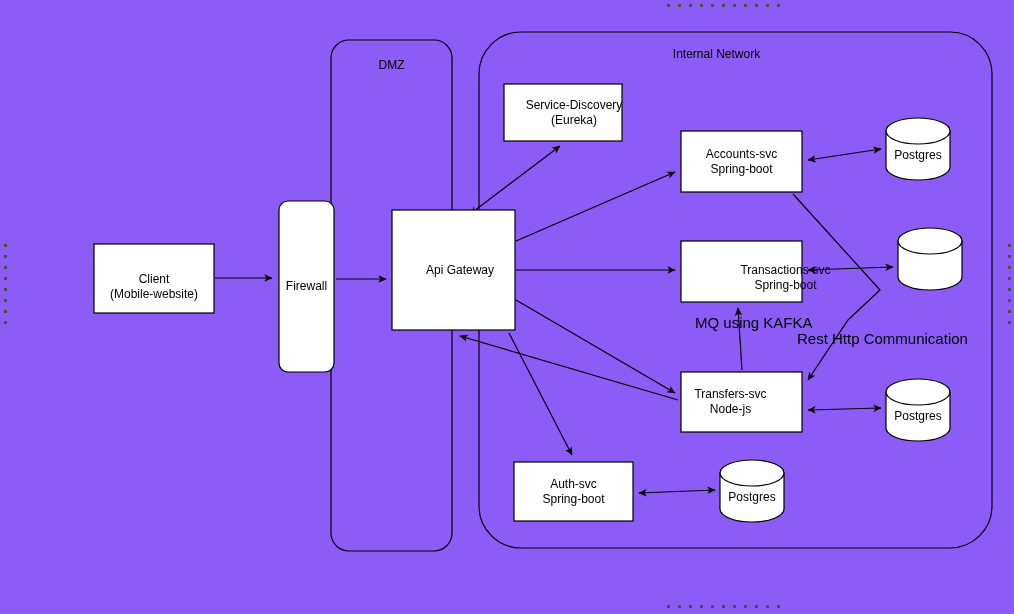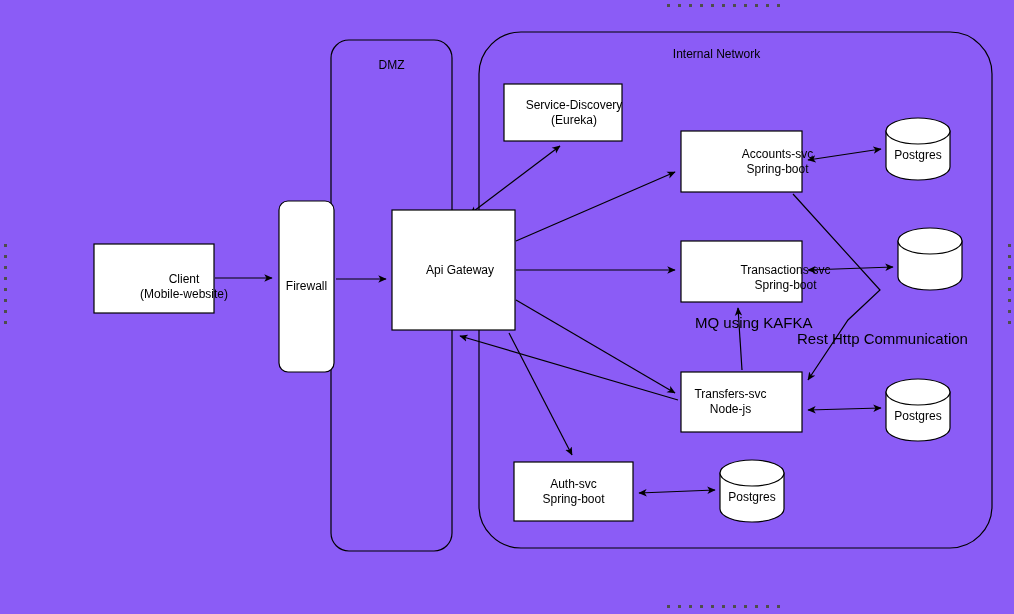--- a/index.html
+++ b/index.html
@@ -165,27 +165,27 @@
           <rect x="1008" y="299" width="3" height="3"></rect>
         <rect x="1008" y="310" width="3" height="3"></rect>
           <rect x="1008" y="321" width="3" height="3"></rect>
       </g>
     </g>
   </svg>
 
   <div class="zone-title" style="left:331px;top:58px;width:121px;text-align:center;">DMZ</div>
   <div class="zone-title" style="left:460px;top:47px;width:513px;text-align:center;">Internal Network</div>
 
-  <div class="node-label" style="left:94px;top:244px;width:120px;height:86px;padding-left:30px;">Client
+  <div class="node-label" style="left:94px;top:244px;width:120px;height:86px;">Client
 (Mobile-website)</div>
   <div class="node-label" style="left:279px;top:201px;width:55px;height:171px;">Firewall</div>
   <div class="node-label" style="left:392px;top:210px;width:136px;height:120px;">Api Gateway</div>
   <div class="node-label" style="left:504px;top:84px;width:118px;height:57px;margin-left:11px;">Service-Discovery
 (Eureka)</div>
-  <div class="node-label" style="left:681px;top:131px;width:121px;height:61px;padding-left:36px;">Accounts-svc
+  <div class="node-label" style="left:681px;top:131px;width:121px;height:61px;">Accounts-svc
 Spring-boot</div>
   <div class="node-label" style="left:681px;top:241px;width:121px;height:74px;margin-left:44px;">Transactions-svc
 Spring-boot</div>
   <div class="node-label" style="left:681px;top:372px;width:99px;height:60px;">Transfers-svc
 Node-js</div>
   <div class="node-label" style="left:514px;top:462px;width:119px;height:59px;">Auth-svc
 Spring-boot</div>
   <div class="node-label" style="left:886px;top:131px;width:64px;height:49px;">Postgres</div>
   <div class="node-label" style="left:886px;top:392px;width:64px;height:49px;">Postgres</div>
   <div class="node-label" style="left:720px;top:473px;width:64px;height:49px;">Postgres</div>

